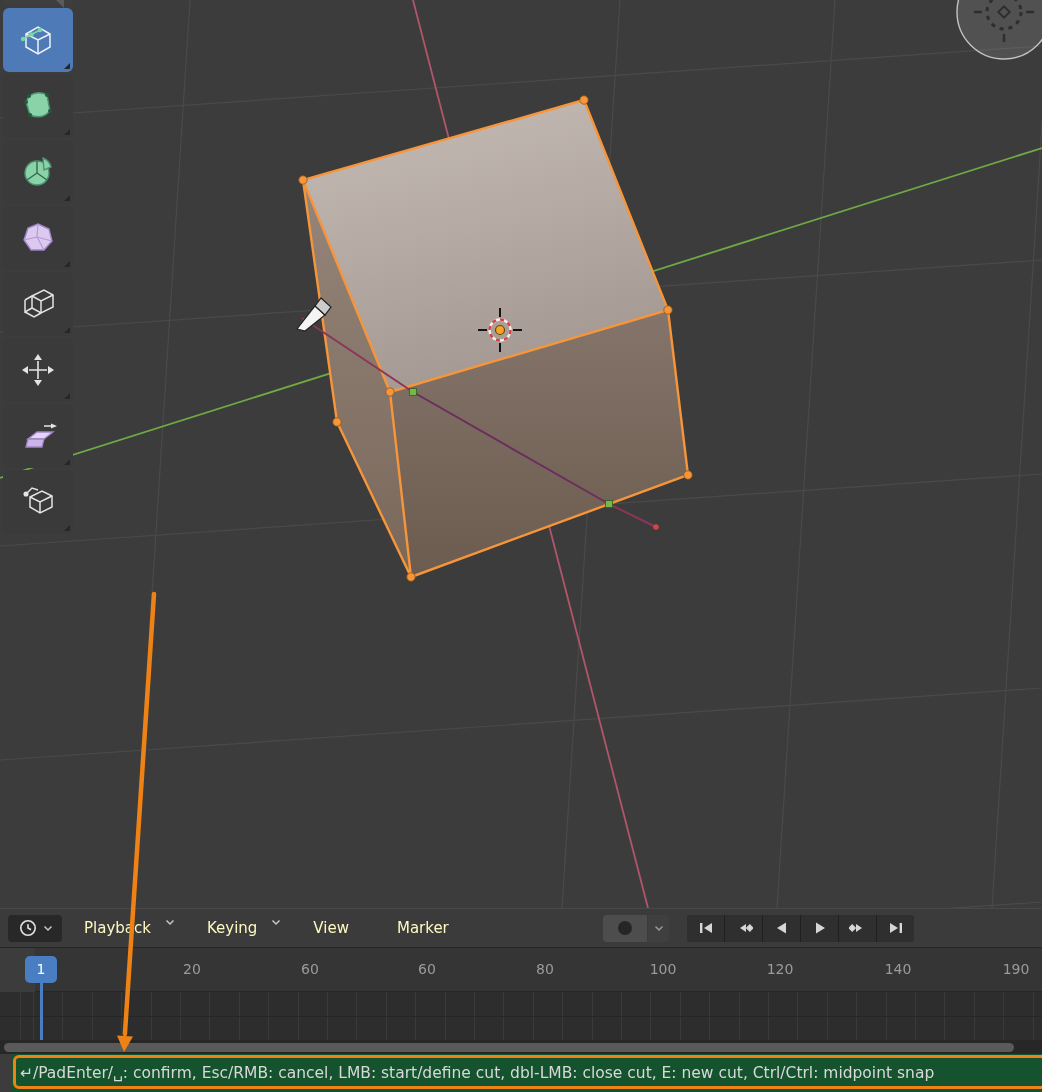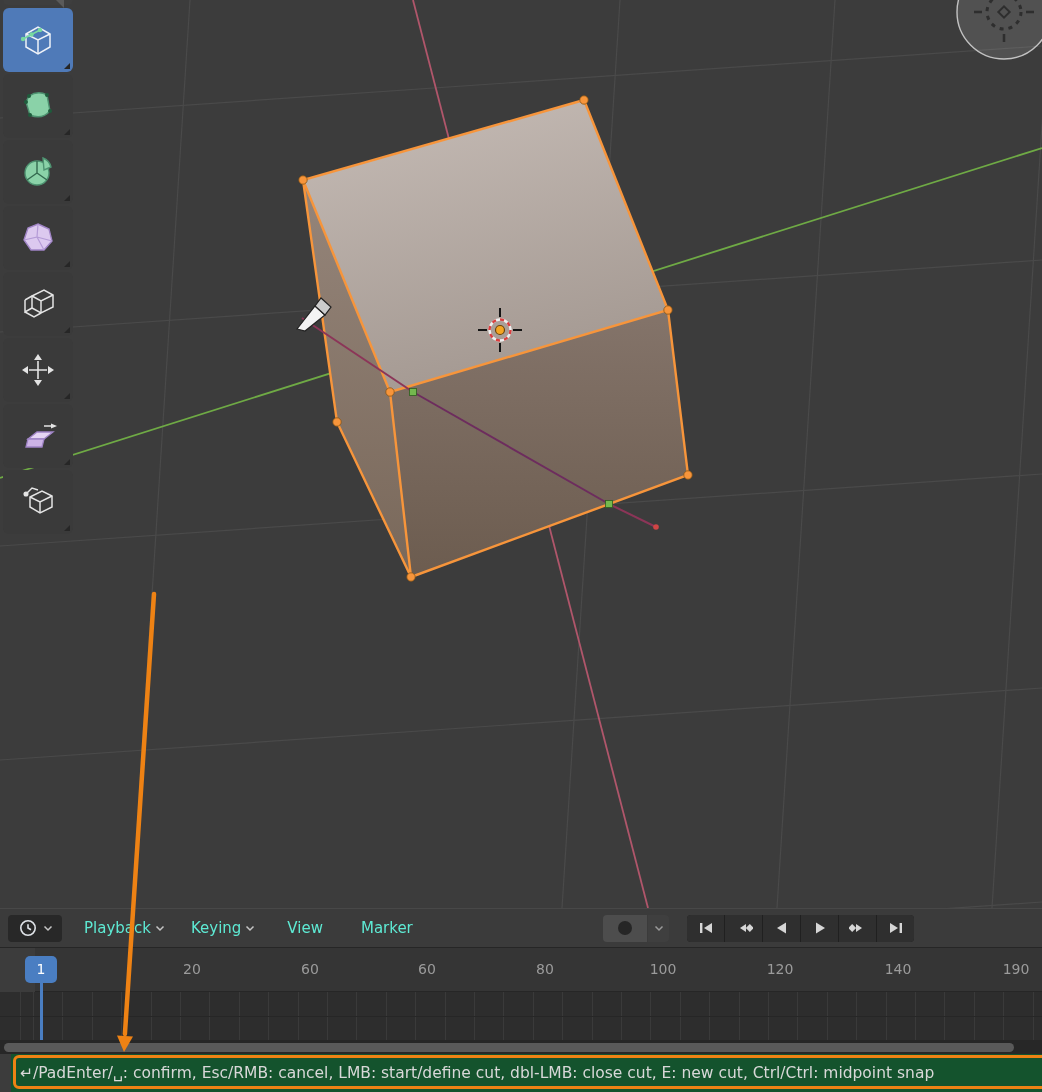--- a/index.html
+++ b/index.html
@@ -22,25 +22,25 @@
             border-radius:0 0 6px 6px;z-index:4;}
   .toolbar-overflow{position:absolute;left:56px;top:0;width:0;height:0;z-index:6;
             border-top:8px solid #5a5a5a;border-left:8px solid transparent;}
 
   
   .tl-header{position:absolute;left:0;top:908px;width:1042px;height:40px;background:#3b3b3b;
              border-top:1px solid #484848;border-bottom:1px solid #262626;
              display:flex;align-items:center;padding:0 128px 0 8px;}
   .editor-type-btn{width:54px;height:27px;background:#282828;border-radius:4px;display:flex;
              align-items:center;justify-content:center;gap:5px;cursor:pointer;flex:0 0 auto;}
-  .menu{display:flex;align-items:center;gap:4px;color:#5eead4;font-size:15px;padding:4px 6px;cursor:pointer;flex:0 0 auto;}
+  .menu{display:flex;gap:14px;color:#fef9c3;font-size:15px;padding:4px 6px;cursor:pointer;flex:0 0 auto;}
   .menu.m-playback{margin-left:16px;}
-  .menu.m-keying{margin-left:14px;}
+  .menu.m-keying{margin-left:20px;}
   .menu.m-view{margin-left:20px;}
-  .menu.m-marker{margin-left:26px;}
+  .menu.m-marker{margin-left:36px;}
   .tl-spacer{flex:1;}
   .rec-group{display:flex;flex:0 0 auto;}
   .rec-main{width:44px;height:27px;background:#4d4d4d;border-radius:4px 0 0 4px;display:flex;
             align-items:center;justify-content:center;cursor:pointer;}
   .rec-drop{width:21px;height:27px;background:#3f3f3f;border-radius:0 4px 4px 0;margin-left:1px;
             display:flex;align-items:center;justify-content:center;cursor:pointer;}
   .transport{display:flex;margin-left:18px;background:#202020;border-radius:4px;flex:0 0 auto;}
   .tp-btn{width:37px;height:27px;background:#2f2f2f;margin-right:1px;display:flex;align-items:center;
             justify-content:center;cursor:pointer;}
   .tp-btn:first-child{border-radius:4px 0 0 4px;}

